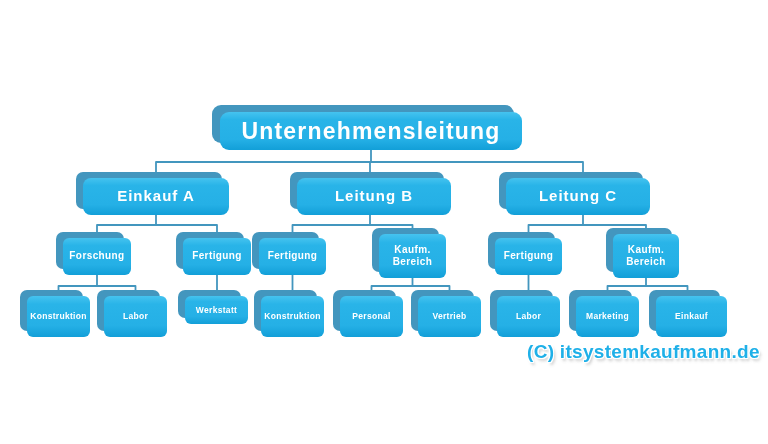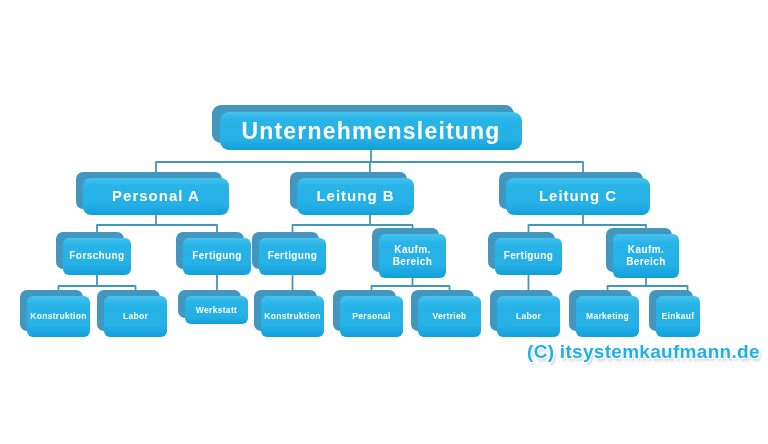--- a/index.html
+++ b/index.html
@@ -84,24 +84,24 @@
       <path d="M 371 148 L 371 162 M 156 182 L 156 162 L 583 162 L 583 182 M 370 162 L 370 182 M 156 213 L 156 225 M 97 242 L 97 225 L 217 225 L 217 242 M 370 213 L 370 225 M 292.5 242 L 292.5 225 L 412.5 225 L 412.5 238 M 583 213 L 583 225 M 528.5 242 L 528.5 225 L 646 225 L 646 238 M 97 273 L 97 286 M 58.5 300 L 58.5 286 L 135.5 286 L 135.5 300 M 217 273 L 217 300 M 292.5 273 L 292.5 300 M 412.5 276 L 412.5 286 M 371.5 300 L 371.5 286 L 449.5 286 L 449.5 300 M 528.5 273 L 528.5 300 M 646 276 L 646 286 M 607.5 300 L 607.5 286 L 687.5 286 L 687.5 300 " fill="none" stroke="#4396be" stroke-width="1.8" stroke-linejoin="round"></path>
     </svg>
   <div class="watermark" style="color: rgb(31, 176, 232);">(C) itsystemkaufmann.de</div>
 <div class="node lv1" style="left: 220px; top: 112px; width: 302px; height: 38px;">
       <div class="face">
         <span class="label">Unternehmensleitung</span>
       </div>
     </div>
     <div class="node lv2" style="left: 83px; top: 178px; width: 146px; height: 37px;">
       <div class="face">
-        <span class="label">Personal A</span>
+        <span class="label">Einkauf A</span>
       </div>
     </div>
-    <div class="node lv2" style="left: 297px; top: 178px; width: 117px; height: 37px;">
+    <div class="node lv2" style="left: 297px; top: 178px; width: 154px; height: 37px;">
       <div class="face">
         <span class="label">Leitung B</span>
       </div>
     </div>
     <div class="node lv2" style="left: 506px; top: 178px; width: 144px; height: 37px;">
       <div class="face">
         <span class="label">Leitung C</span>
       </div>
     </div>
     <div class="node lv3" style="left: 63px; top: 238px; width: 68px; height: 37px;">
@@ -169,18 +169,18 @@
     <div class="node lv4" style="left: 497px; top: 296px; width: 63px; height: 41px;">
       <div class="face">
         <span class="label">Labor</span>
       </div>
     </div>
     <div class="node lv4" style="left: 576px; top: 296px; width: 63px; height: 41px;">
       <div class="face">
         <span class="label">Marketing</span>
       </div>
     </div>
-    <div class="node lv4" style="left: 656px; top: 296px; width: 44px; height: 41px;">
+    <div class="node lv4" style="left: 656px; top: 296px; width: 71px; height: 41px;">
       <div class="face">
         <span class="label">Einkauf</span>
       </div>
     </div>
   </div>
 
 </body></html>

